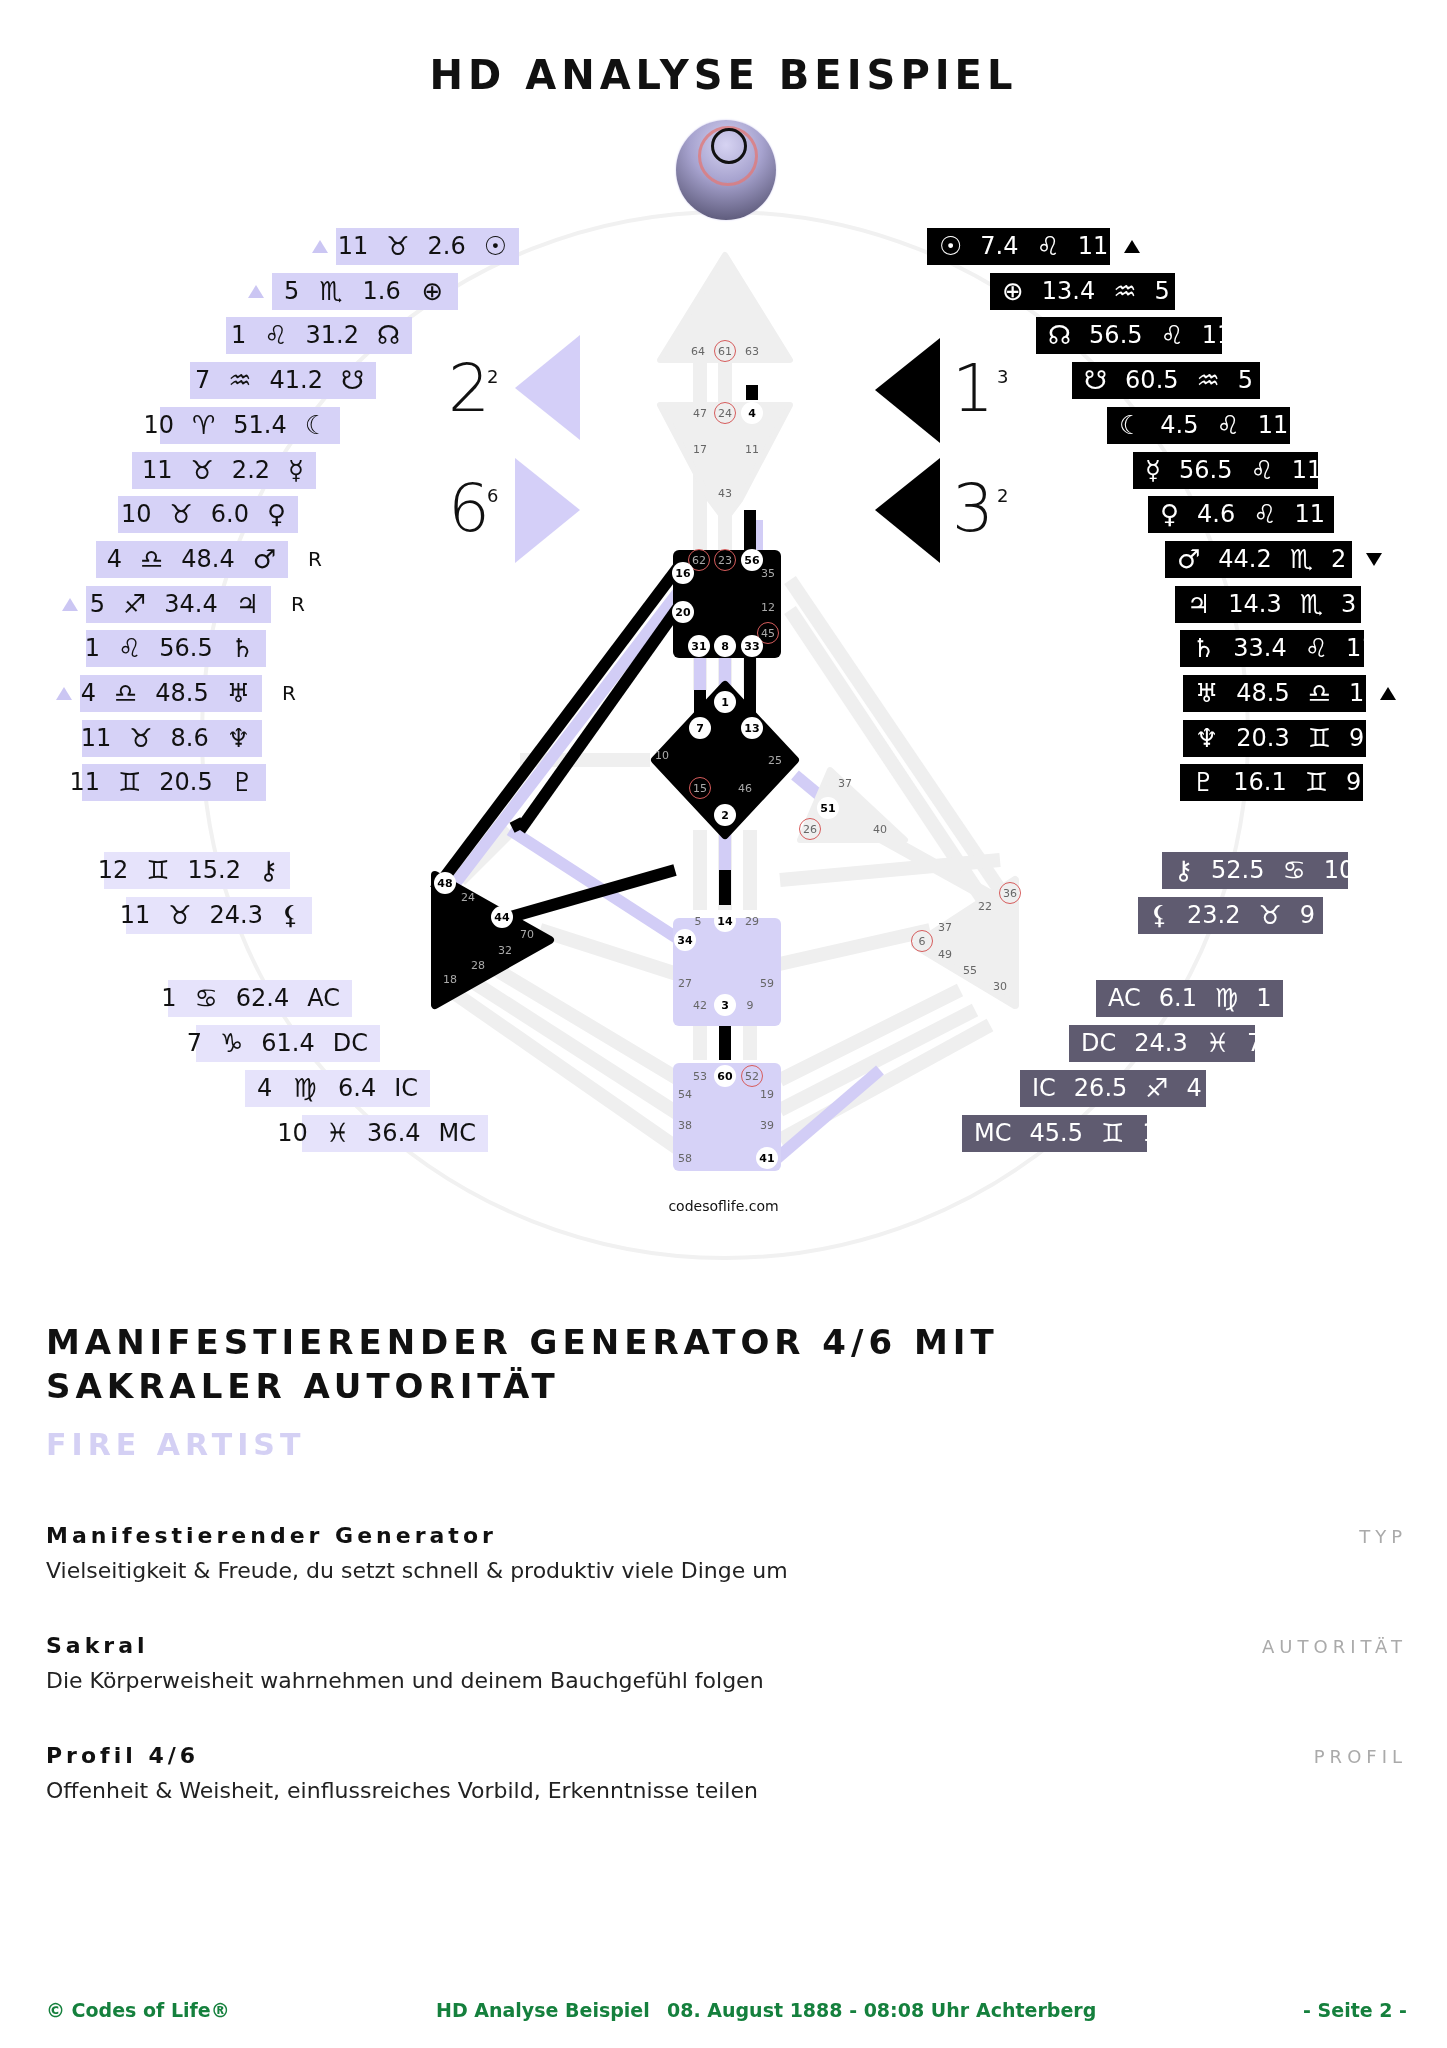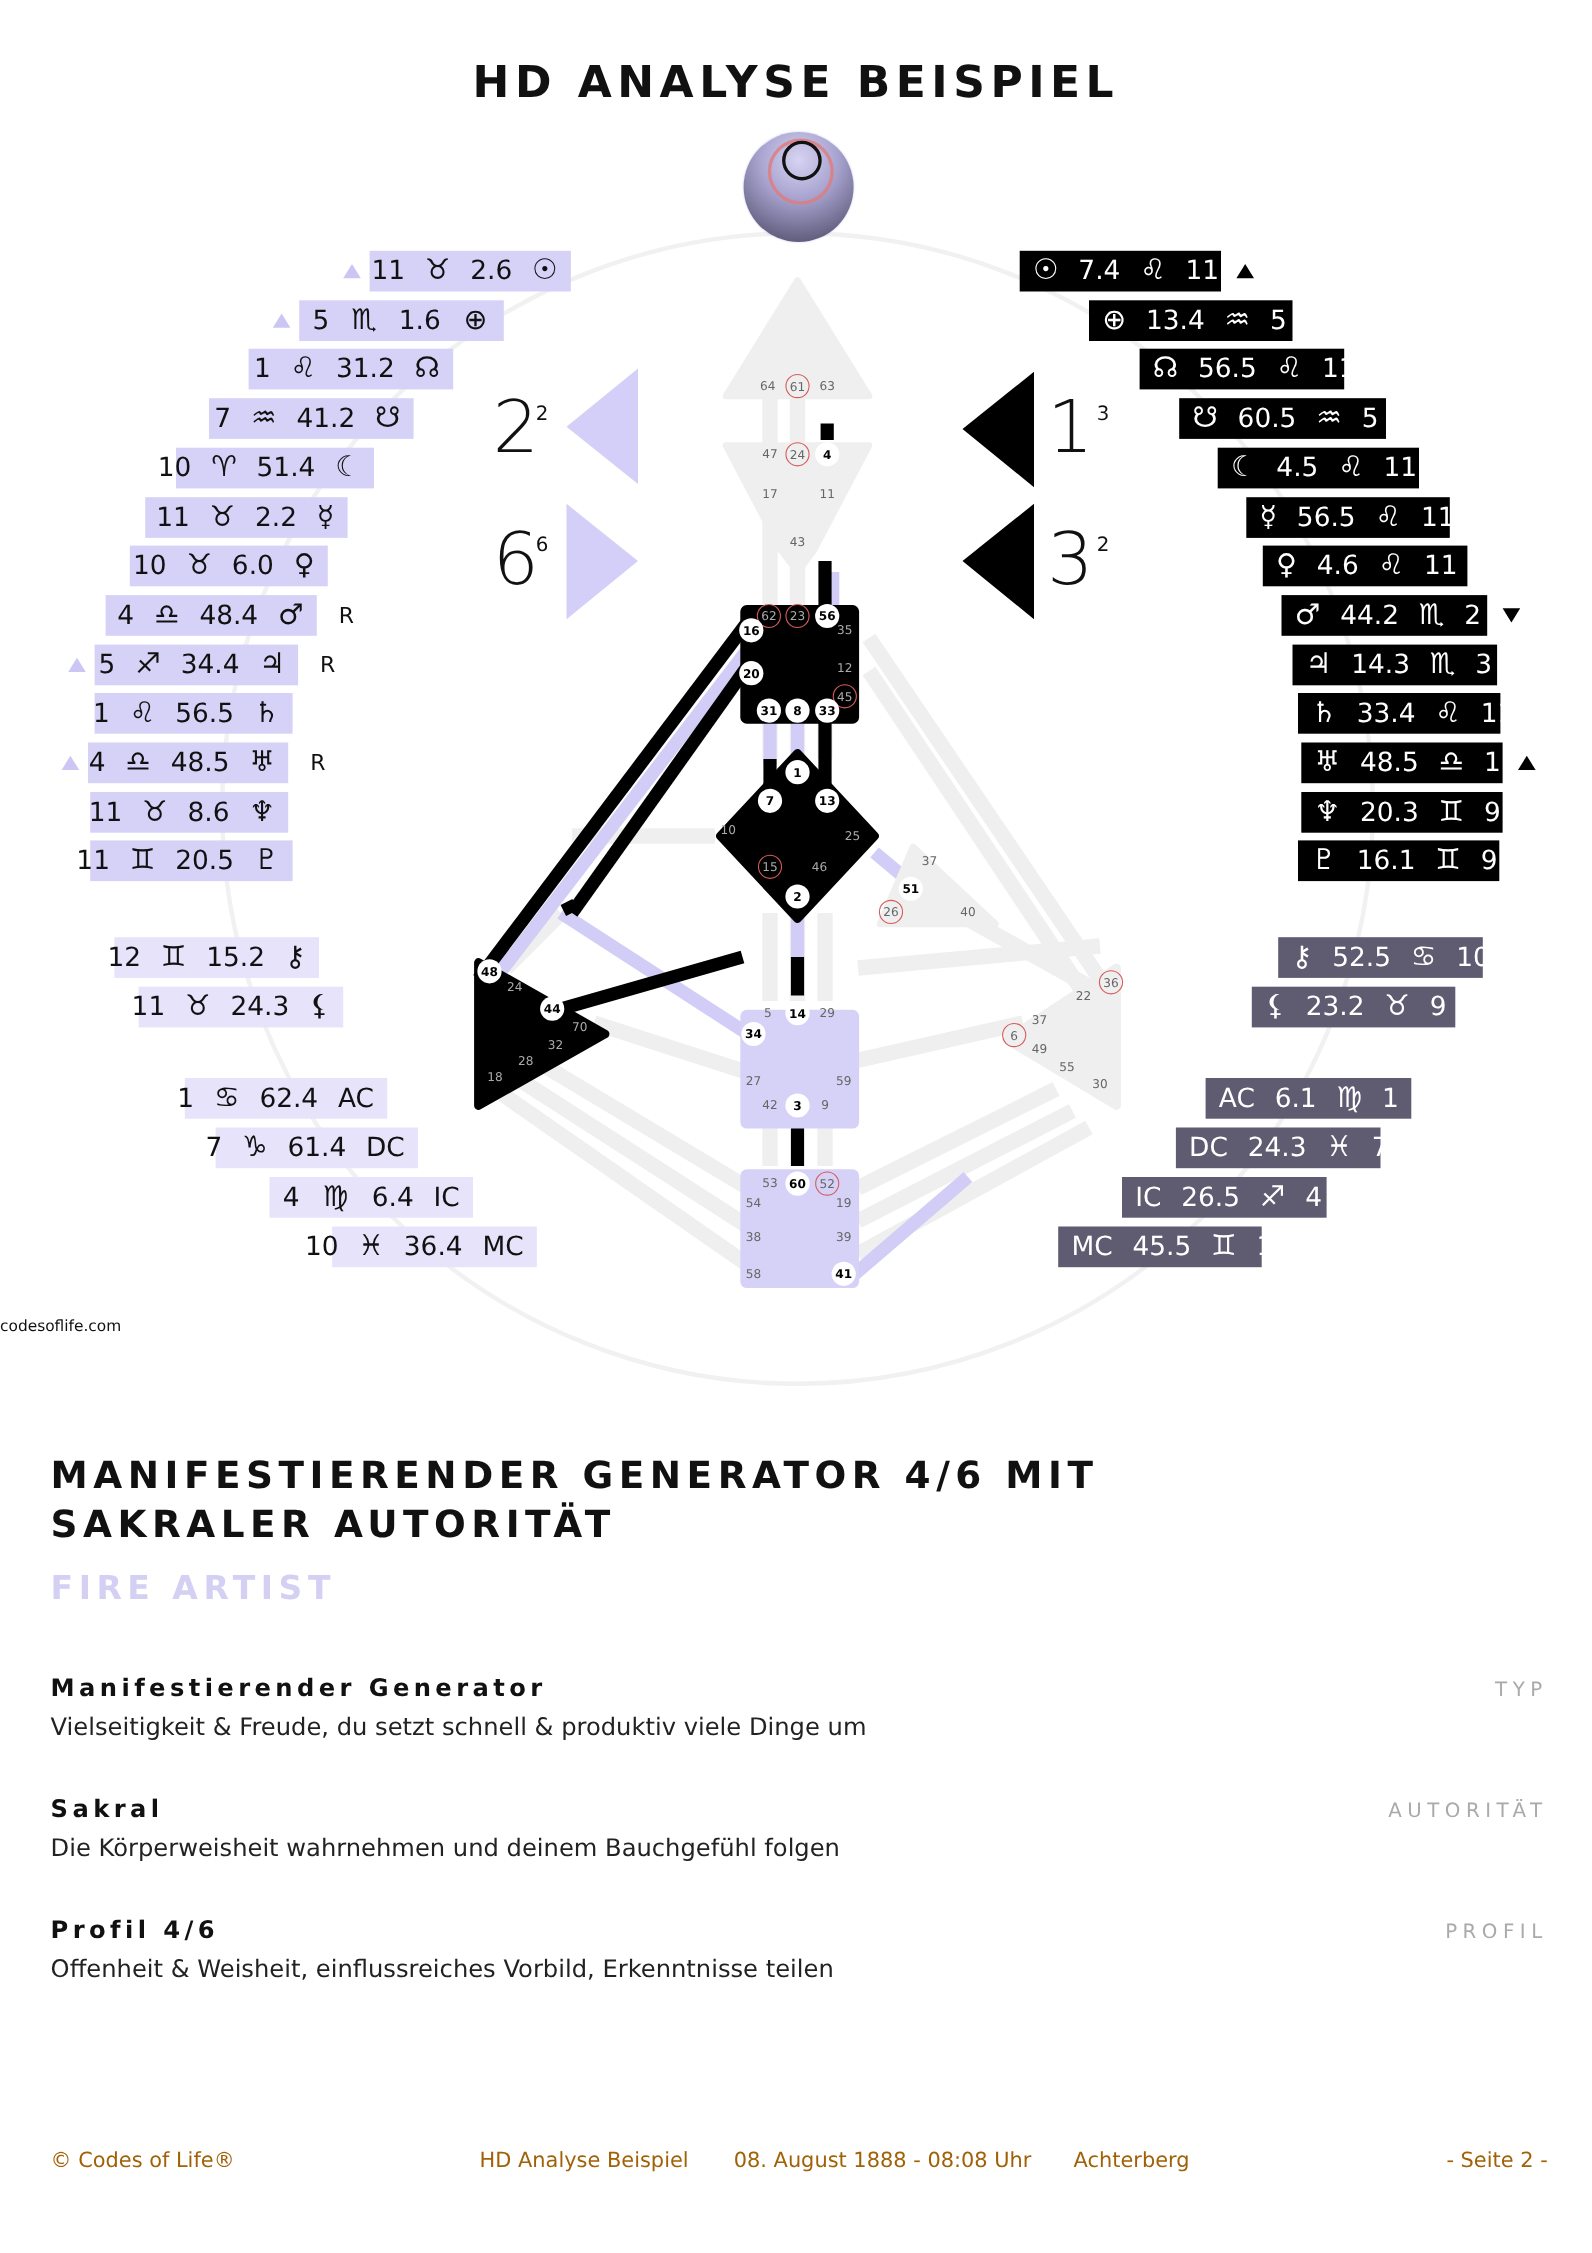--- a/index.html
+++ b/index.html
@@ -24,29 +24,29 @@
   .rmark { position:absolute; font-size:20px; color:#111; }
 
   .var-num { position:absolute; font-size:66px; font-weight:300; color:#111; line-height:1; }
   .var-sup { position:absolute; font-size:18px; color:#111; }
 
   .gate { position:absolute; font-size:11px; color:#666; transform:translate(-50%,-50%); }
   .gate.on { width:22px; height:22px; border-radius:50%; background:#fff; color:#000; font-weight:bold; display:flex; align-items:center; justify-content:center; font-size:11px; }
   .gate.red { width:20px; height:20px; border-radius:50%; border:1.5px solid #d65c5c; display:flex; align-items:center; justify-content:center; }
   .gate.dark { color:#aaa; }
 
-  .site { position:absolute; left:0; width:1447px; top:1198px; text-align:left; font-size:14px; color:#111; }
+  .site { position:absolute; left:0; width:1447px; top:1198px; text-align:center; font-size:14px; color:#111; }
 
   .h1 { position:absolute; left:46px; top:1320px; width:1200px; font-size:34px; font-weight:bold; letter-spacing:5px; line-height:44px; color:#111; }
   .h2 { position:absolute; left:46px; top:1427px; font-size:30px; font-weight:bold; letter-spacing:5px; color:#d4d0f4; }
   .item-title { position:absolute; left:46px; font-size:22px; font-weight:bold; letter-spacing:4px; color:#111; }
   .item-desc { position:absolute; left:46px; font-size:22px; color:#222; }
   .item-label { position:absolute; right:40px; font-size:18px; letter-spacing:5px; color:#aaa;text-align:right; }
 
-  .footer { position:absolute; top:1953px; font-size:19px; color:#a16207; }
+  .footer { position:absolute; top:1999px; font-size:19px; color:#15803d;font-weight:bold; }
 </style>
 </head>
 <body>
 
 <div class="title">HD ANALYSE BEISPIEL</div>
 
 <div class="bg-circle"></div>
 
 <div class="orb">
   <div class="ring-red"></div>

